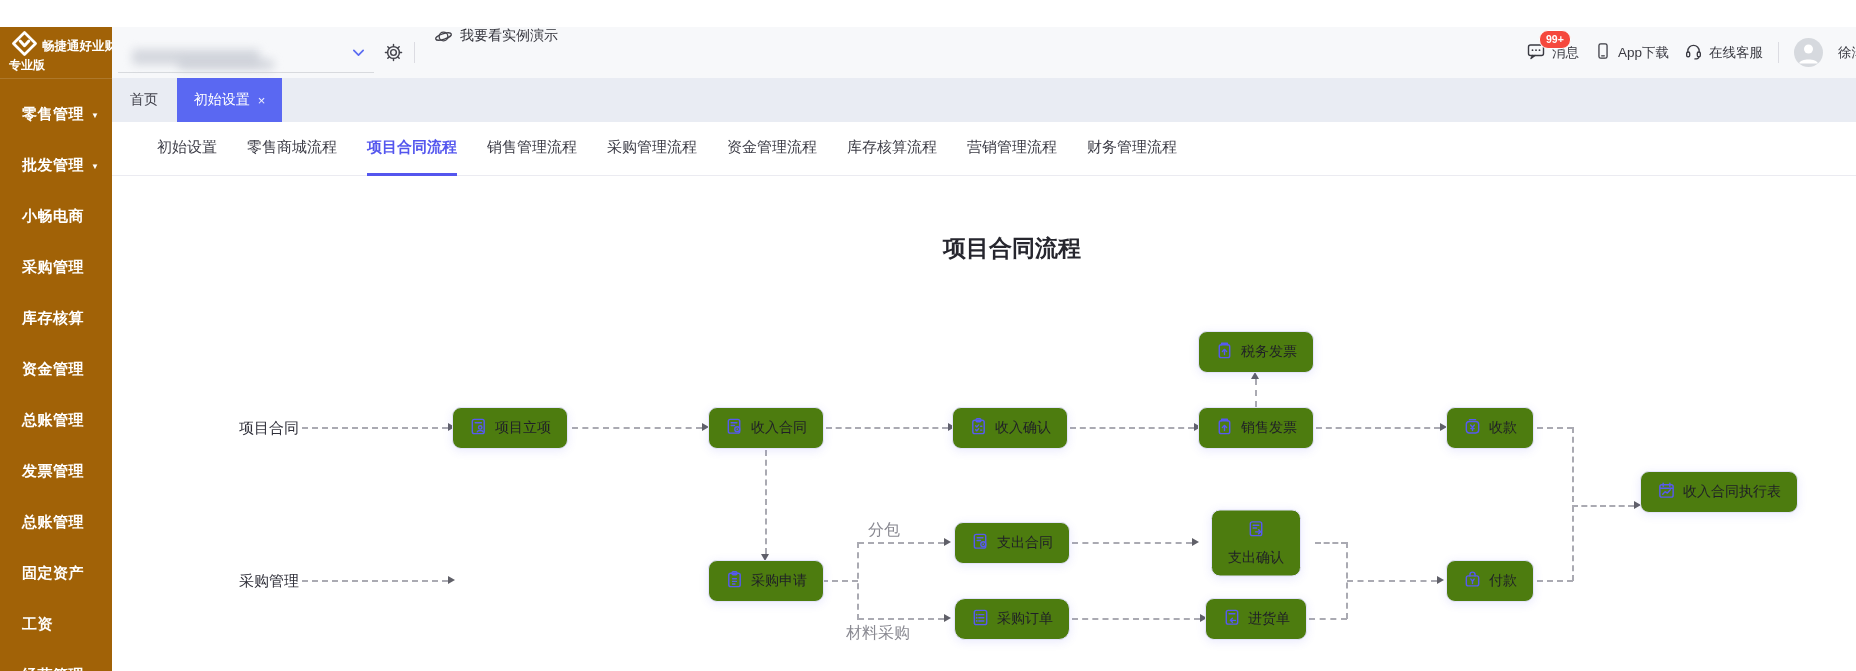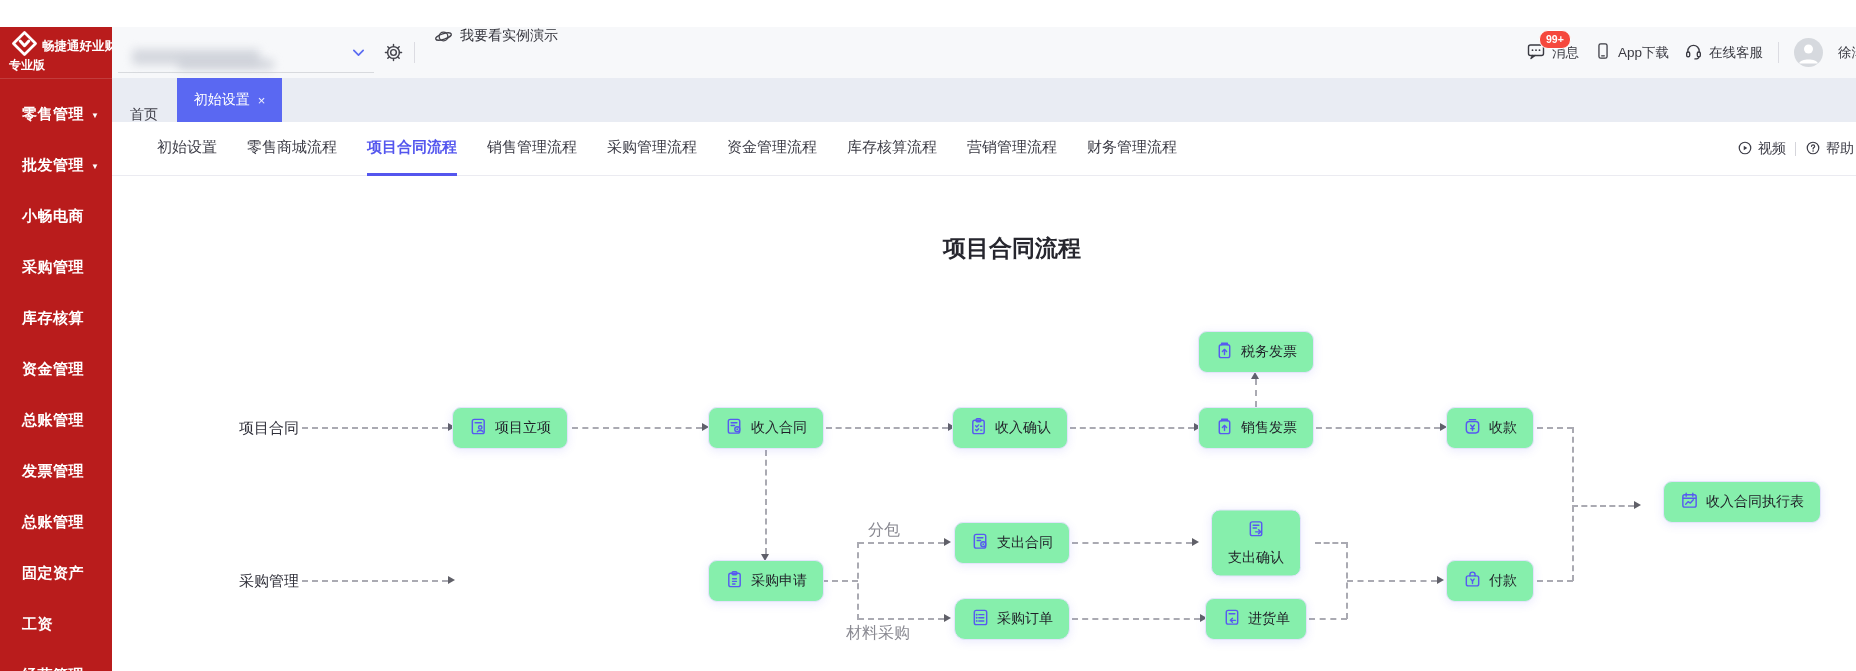--- a/index.html
+++ b/index.html
@@ -1,20 +1,20 @@
 <!DOCTYPE html>
 <html><head>
 <meta charset="utf-8">
 <style>
   html,body{margin:0;padding:0;background:#fff;}
   body{font-family:"Liberation Sans","DejaVu Sans",sans-serif;-webkit-font-smoothing:antialiased;}
   #stage{position:relative;width:1856px;height:671px;overflow:hidden;background:#fff;}
 
   
-  #sidebar{position:absolute;left:0;top:27px;width:112px;height:644px;background:#b91c1c;color:#fff;}
+  #sidebar{position:absolute;left:0;top:27px;width:112px;height:644px;background:#a16207;color:#fff;}
   #logo-block{position:relative;height:51px;border-bottom:1px solid rgba(255,255,255,.14);}
   #logo-mark{position:absolute;left:11px;top:3px;}
   #brand-name{position:absolute;left:42px;top:11px;font-size:12.5px;font-weight:700;white-space:nowrap;}
   #brand-edition{position:absolute;left:9px;top:30px;font-size:12px;font-weight:700;}
   #sidebar-menu{position:absolute;left:0;top:51px;right:0;display:flex;flex-direction:column;padding-top:15px;gap:8px;}
   .side-item{height:43px;display:flex;align-items:center;padding-left:22px;font-size:15px;font-weight:600;letter-spacing:.5px;cursor:pointer;white-space:nowrap;}
   .side-caret{font-size:8px;margin-left:7px;transform:translateY(1px);}
 
   
   #header{position:absolute;left:112px;top:27px;width:1744px;height:51px;background:#f7f8fa;}
@@ -25,39 +25,39 @@
   .hdr-divider{position:absolute;left:302px;top:15px;width:1px;height:21px;background:#dcdce2;}
   #demo-link{position:absolute;left:322px;top:0;height:51px;display:flex;align-items:flex-start;gap:7px;font-size:14px;color:#33333b;cursor:pointer;}
   #hdr-right{position:absolute;right:0;top:0;height:51px;display:flex;align-items:center;gap:15px;font-size:13.5px;color:#3a3a42;}
   .hdr-item{display:flex;align-items:center;gap:6px;cursor:pointer;position:relative;white-space:nowrap;}
   #msg-badge{position:absolute;left:13px;top:-11px;background:#f5483d;color:#fff;font-size:10.5px;font-weight:700;height:17px;line-height:17px;padding:0 6px;border-radius:9px;border:1.5px solid #fff;}
   #avatar{width:29px;height:29px;border-radius:50%;background:#d6d9de;position:relative;overflow:hidden;flex:none;}
   #username{width:18px;overflow:hidden;white-space:nowrap;}
 
   
   #tabrow{position:absolute;left:112px;top:78px;width:1744px;height:44px;background:#e9ecf3;}
-  #tab-home{position:absolute;left:18px;top:0;height:44px;display:flex;align-items:center;font-size:14px;color:#40404a;cursor:pointer;margin-top:15px;}
+  #tab-home{position:absolute;left:18px;top:0;height:44px;display:flex;align-items:center;font-size:14px;color:#40404a;cursor:pointer;}
   #tab-active{position:absolute;left:65px;top:0;width:105px;height:44px;background:#5a68f2;color:#fff;display:flex;align-items:center;justify-content:center;gap:8px;font-size:14px;cursor:pointer;}
   #tab-close{font-size:13px;opacity:.9;cursor:pointer;}
 
   
   #navrow{position:absolute;left:112px;top:122px;width:1744px;height:54px;background:#fff;border-bottom:1px solid #ebebf1;box-sizing:border-box;}
   #nav-items{position:absolute;left:45px;top:0;height:54px;display:flex;gap:30px;}
   .nav-item{display:flex;align-items:center;height:51px;font-size:15px;color:#3c3c46;cursor:pointer;border-bottom:3px solid transparent;white-space:nowrap;}
   .nav-item.active{color:#5456ee;border-bottom-color:#5456ee;font-weight:600;}
   #nav-right{position:absolute;right:2px;top:0;height:54px;display:flex;align-items:center;gap:9px;font-size:14px;color:#3c3c46;}
   .nav-right-item{display:flex;align-items:center;gap:5px;cursor:pointer;}
   .nav-right-divider{width:1px;height:14px;background:#d5d5db;}
 
   
   #canvas{position:absolute;left:112px;top:176px;width:1744px;height:495px;background:#fff;}
   #flow-title{position:absolute;left:900px;top:72px;transform:translate(-50%,-50%);font-size:23px;font-weight:600;color:#26262e;white-space:nowrap;}
   .lane-label{position:absolute;transform:translate(-50%,-50%);font-size:15px;font-weight:500;color:#30303a;white-space:nowrap;}
   .edge-label{position:absolute;transform:translate(-50%,-50%);font-size:16px;color:#8a8a92;white-space:nowrap;}
-  .flow-node{position:absolute;transform:translate(-50%,-50%);display:flex;align-items:center;gap:7px;padding:9px 16px;background:#86efac;border:1px solid #e4e4fb;border-radius:9px;box-shadow:0 2px 10px rgba(90,94,240,.13);font-size:14px;color:#1f1f27;cursor:pointer;white-space:nowrap;z-index:3;}
+  .flow-node{position:absolute;transform:translate(-50%,-50%);display:flex;align-items:center;gap:7px;padding:9px 16px;background:#4d7c0f;border:1px solid #e4e4fb;border-radius:9px;box-shadow:0 2px 10px rgba(90,94,240,.13);font-size:14px;color:#1f1f27;cursor:pointer;white-space:nowrap;z-index:3;}
   .flow-node svg{flex:none;}
   .eh{position:absolute;height:0;border-top:2px dashed #aaaab2;z-index:1;}
   .ev{position:absolute;width:0;border-left:2px dashed #aaaab2;z-index:1;}
   .ar{position:absolute;width:0;height:0;border-left:7px solid #606068;border-top:4.5px solid transparent;border-bottom:4.5px solid transparent;z-index:2;}
   .au{position:absolute;width:0;height:0;border-bottom:7px solid #606068;border-left:4.5px solid transparent;border-right:4.5px solid transparent;z-index:2;}
   .ad{position:absolute;width:0;height:0;border-top:7px solid #606068;border-left:4.5px solid transparent;border-right:4.5px solid transparent;z-index:2;}
 </style>
 </head>
 <body>
 
@@ -204,42 +204,20 @@
         <div class="nav-item">初始设置</div>
         <div class="nav-item">零售商城流程</div>
         <div class="nav-item active">项目合同流程</div>
         <div class="nav-item">销售管理流程</div>
         <div class="nav-item">采购管理流程</div>
         <div class="nav-item">资金管理流程</div>
         <div class="nav-item">库存核算流程</div>
         <div class="nav-item">营销管理流程</div>
         <div class="nav-item">财务管理流程</div>
       </div>
-    <div id="nav-right">
-      <div class="nav-right-item">
-        <span>
-          <svg width="16" height="16" viewBox="0 0 20 20" fill="none" stroke="#3c3c46" stroke-width="1.5">
-            <circle cx="10" cy="10" r="7.2"></circle>
-            <path d="M8.4 7.3v5.4l4.4-2.7z" fill="#3c3c46" stroke="none"></path>
-          </svg>
-        </span>
-        <span>视频</span>
-      </div>
-      <div class="nav-right-divider"></div>
-      <div class="nav-right-item">
-        <span>
-          <svg width="16" height="16" viewBox="0 0 20 20" fill="none" stroke="#3c3c46" stroke-width="1.5" stroke-linecap="round">
-            <circle cx="10" cy="10" r="7.2"></circle>
-            <path d="M8.1 7.9c.1-1.1 1-1.9 2-1.9 1.1 0 2 .8 2 1.8 0 1.6-2 1.7-2 3.3"></path>
-            <path d="M10.1 13.8h.01" stroke-width="2"></path>
-          </svg>
-        </span>
-        <span>帮助</span>
-      </div>
-    </div>
   </div>
 
   <div id="canvas">
     <div id="flow-title">项目合同流程</div>
 
     <div class="eh" style="left:190px;top:251px;width:146px;"></div>
     <div class="ar" style="left:336px;top:247px;"></div>
     <div class="eh" style="left:460px;top:251px;width:130px;"></div>
     <div class="ar" style="left:590px;top:247px;"></div>
     <div class="eh" style="left:714px;top:251px;width:122px;"></div>
@@ -342,21 +320,21 @@
         <div class="flow-node" style="left: 1378px; top: 252px;">
           <span><svg width="19" height="19" viewBox="0 0 20 20" fill="none" stroke="#575af0" stroke-width="1.5" stroke-linecap="round" stroke-linejoin="round">
               <rect x="3.5" y="4.8" width="13" height="12" rx="3"></rect>
               <path d="M6.8 2.8h6.4"></path>
               <path d="M8 8.4l2 2.4 2-2.4"></path>
               <path d="M10 10.8v3.4"></path>
               <path d="M8.2 12.2h3.6"></path>
             </svg></span>
           <span>收款</span>
         </div>
-        <div class="flow-node" style="left: 1607px; top: 326px; margin-left: 23px;">
+        <div class="flow-node" style="left: 1607px; top: 316px;">
           <span><svg width="19" height="19" viewBox="0 0 20 20" fill="none" stroke="#575af0" stroke-width="1.5" stroke-linecap="round" stroke-linejoin="round">
               <rect x="3" y="4" width="14" height="13" rx="2"></rect>
               <path d="M6.5 2.3v3.2M13.5 2.3v3.2"></path>
               <path d="M3.5 7.6h13"></path>
               <path d="M6 14l2.5-2.8 2.4 1.5 3.1-3.4"></path>
             </svg></span>
           <span>收入合同执行表</span>
         </div>
         <div class="flow-node" style="left: 654px; top: 405px;">
           <span><svg width="19" height="19" viewBox="0 0 20 20" fill="none" stroke="#575af0" stroke-width="1.5" stroke-linecap="round" stroke-linejoin="round">

